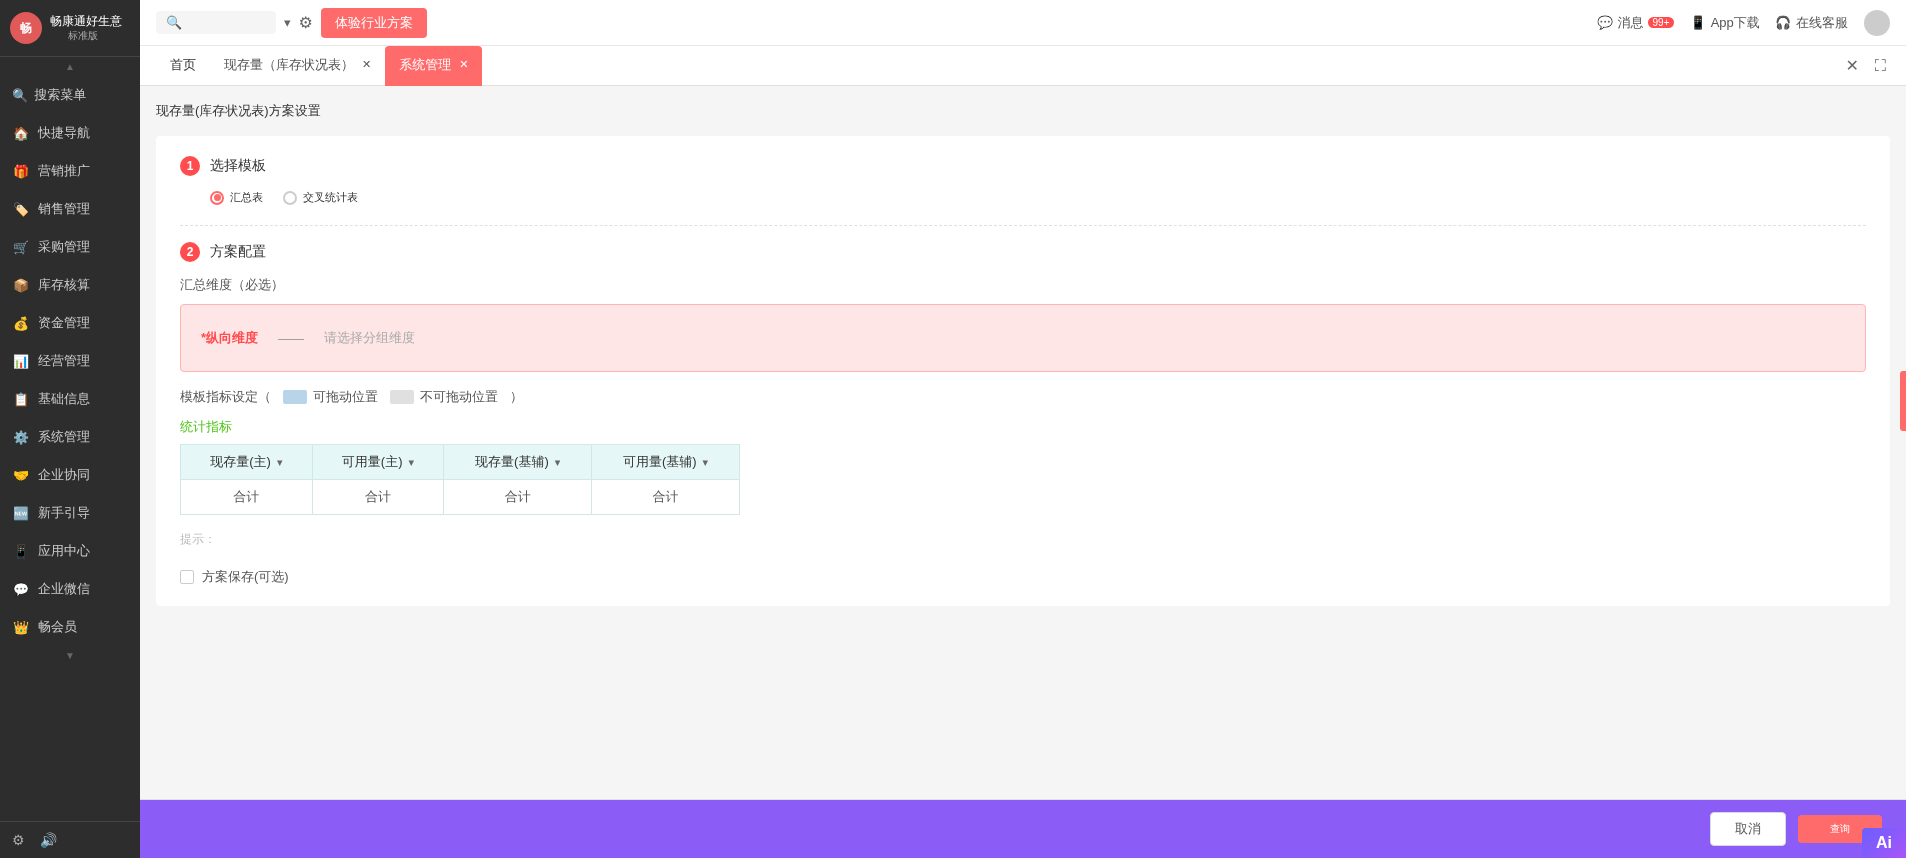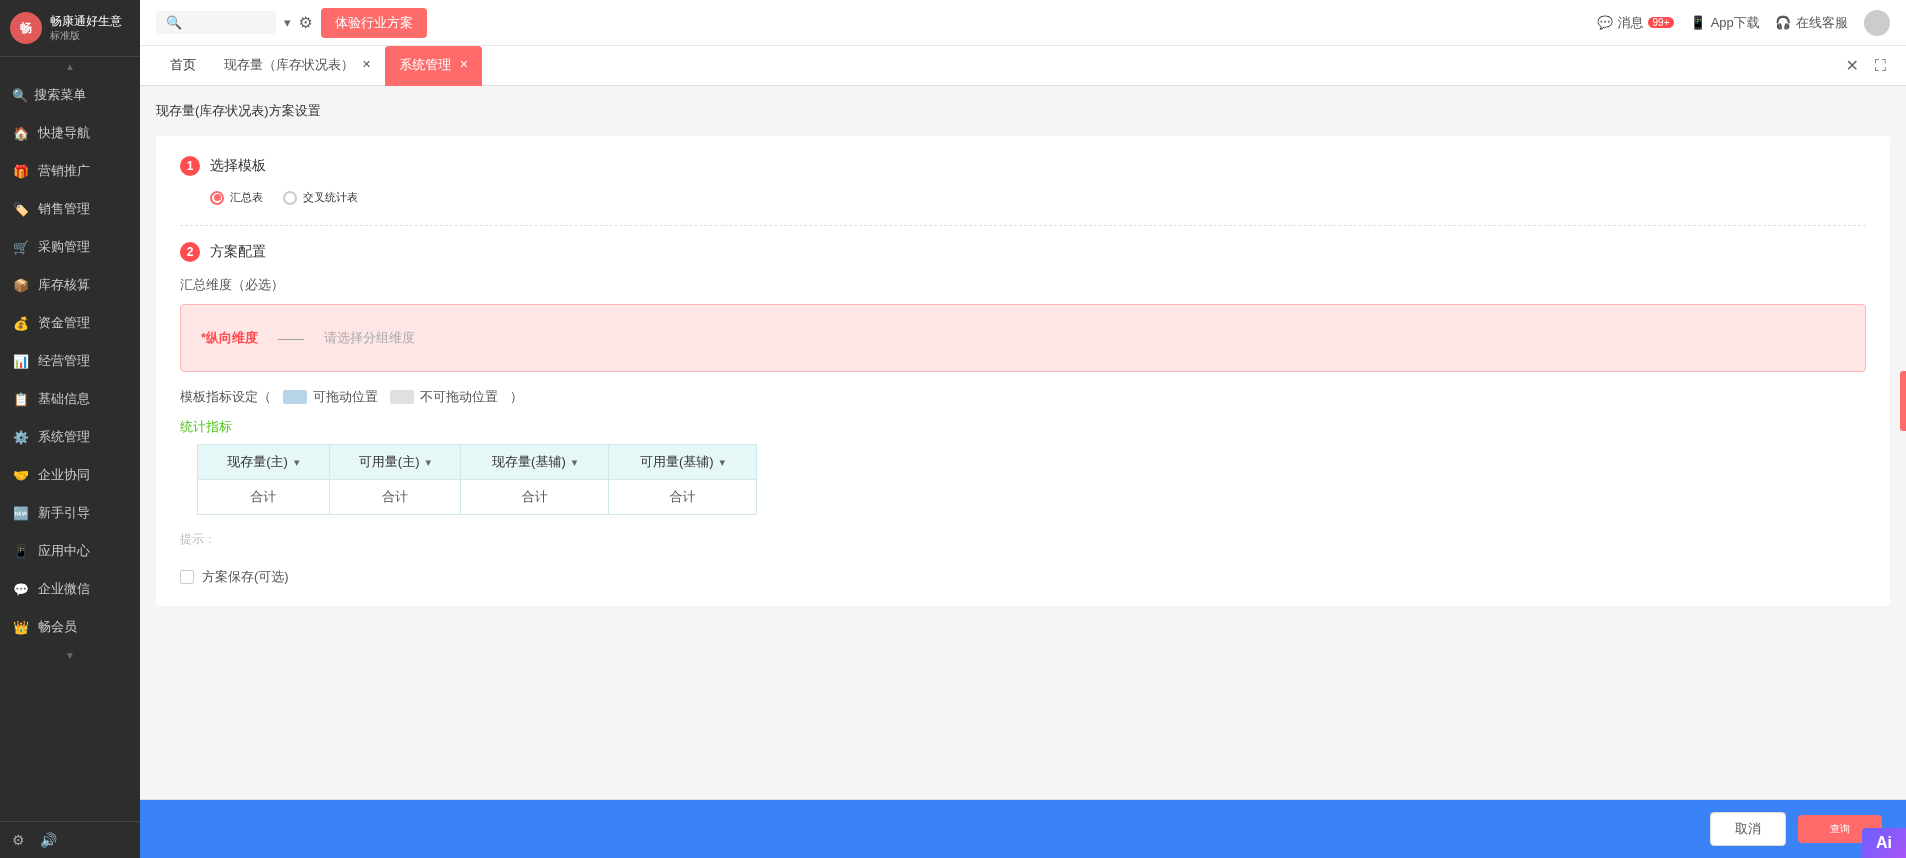--- a/index.html
+++ b/index.html
@@ -24,21 +24,21 @@
     }
     .sidebar-logo-icon {
       width: 32px;
       height: 32px;
       background: #e05a5a;
       border-radius: 50%;
       display: flex; align-items: center; justify-content: center;
       color: white; font-weight: bold; font-size: 12px; flex-shrink: 0;
     }
     .sidebar-logo-text { font-size: 12px; color: #fff; line-height: 1.4; }
-    .sidebar-logo-sub { font-size: 10px; color: #aaa; }
+    .sidebar-logo-sub { font-size: 10px; color: #aaa; margin-left: 18px; }
 
     .sidebar-scroll { flex: 1; overflow-y: auto; }
     .sidebar-search {
       display: flex; align-items: center; gap: 6px;
       padding: 10px 12px; color: #ccc; cursor: pointer;
       font-size: 13px;
     }
     .sidebar-item {
       display: flex; align-items: center; gap: 8px;
       padding: 10px 12px; color: #ccc; cursor: pointer;
@@ -176,21 +176,21 @@
       display: flex; align-items: center; gap: 6px;
     }
     .legend-box {
       width: 24px; height: 14px; border-radius: 2px;
     }
     .legend-draggable { background: #b8d4e8; }
     .legend-non-draggable { background: #e0e0e0; }
 
     .stats-label { color: #52c41a; font-size: 13px; font-weight: 500; margin-bottom: 8px; }
 
-    .stats-table { border: 1px solid #d0e8e8; border-collapse: collapse; width: 560px; margin-left: 17px; }
+    .stats-table { border: 1px solid #d0e8e8; border-collapse: collapse; width: 560px; }
     .stats-table th {
       background: #e6f7f7; padding: 8px 16px; text-align: center;
       border: 1px solid #d0e8e8; color: #333; font-weight: normal; font-size: 13px;
     }
     .stats-table td {
       background: #fff; padding: 8px 16px; text-align: center;
       border: 1px solid #d0e8e8; color: #555; font-size: 13px;
     }
     .th-inner { display: flex; align-items: center; justify-content: center; gap: 6px; }
     .chevron-down { color: #666; font-size: 11px; }
@@ -203,21 +203,21 @@
 
     .save-option {
       display: flex; align-items: center; gap: 8px; margin-top: 16px; color: #555; font-size: 13px;
     }
     .checkbox-box {
       width: 14px; height: 14px; border: 1px solid #ccc; border-radius: 2px; cursor: pointer;
     }
 
     
     .footer {
-      background: #3b82f6;
+      background: #8b5cf6;
       border-top: 1px solid #e0e0e0;
       padding: 12px 24px;
       display: flex;
       justify-content: flex-end;
       gap: 12px;
       align-items: center;
     }
     .btn-cancel {
       padding: 7px 24px; border: 1px solid #d9d9d9; background: #fff;
       color: #555; border-radius: 4px; cursor: pointer; font-size: 13px;

